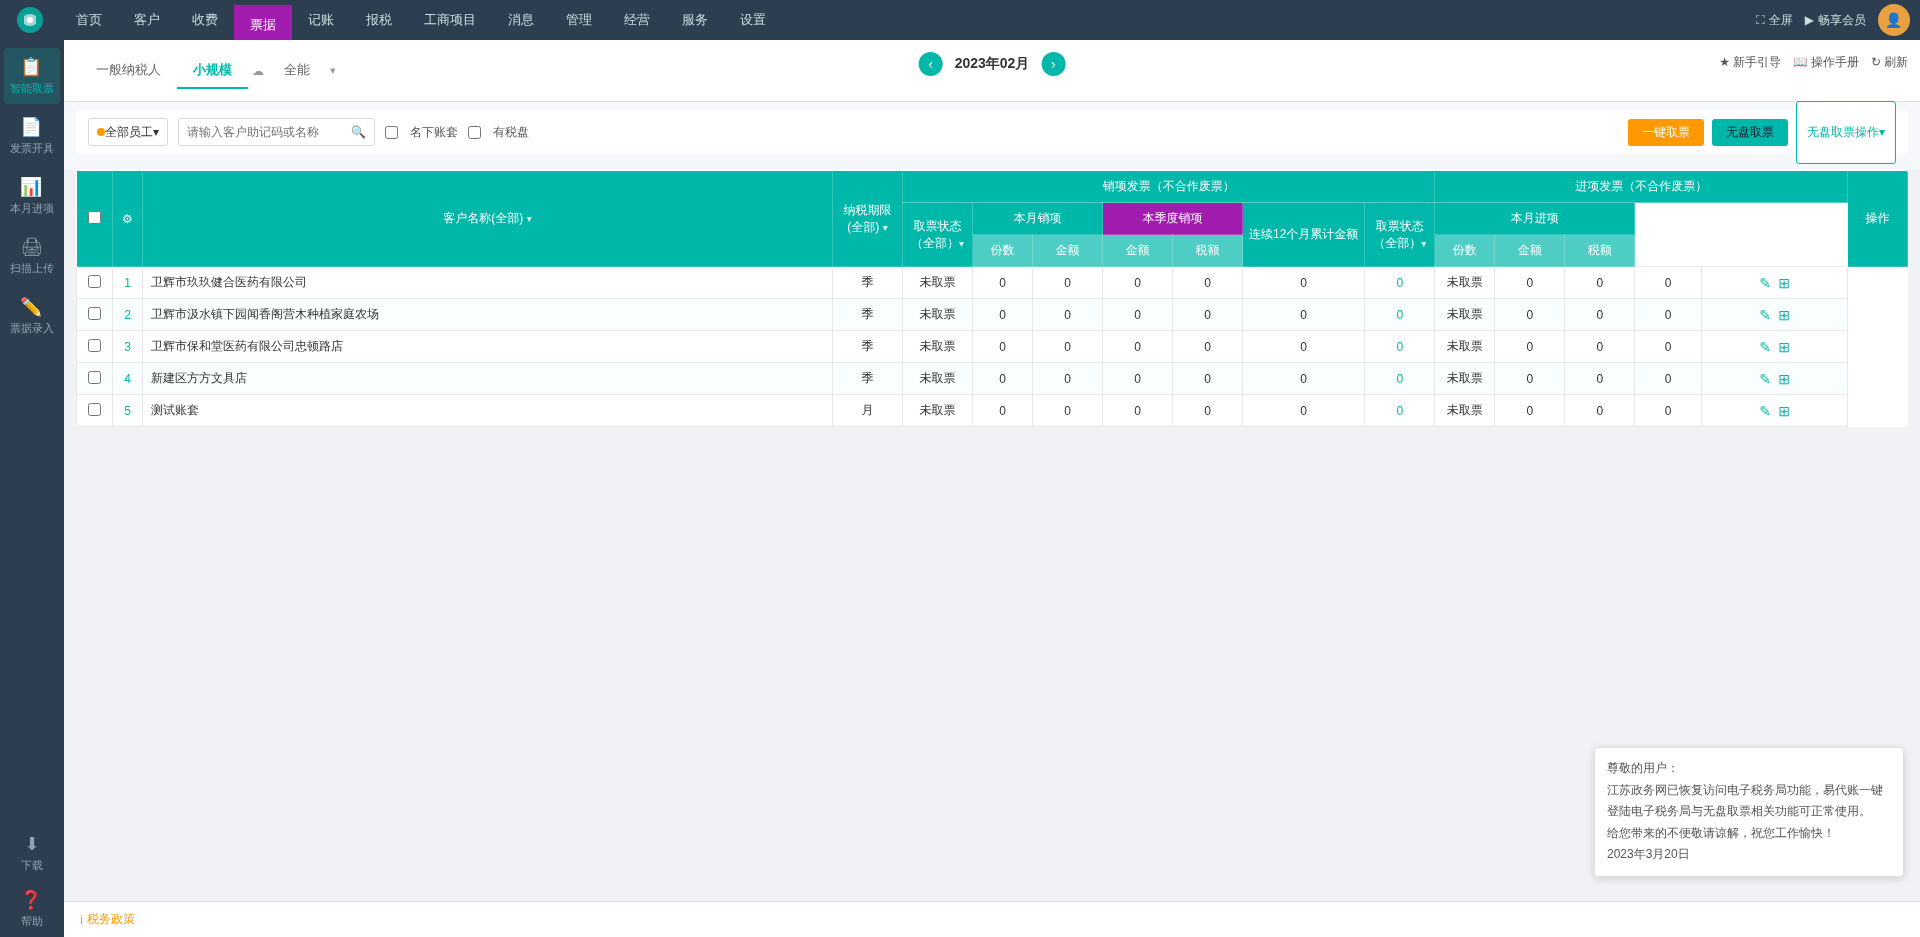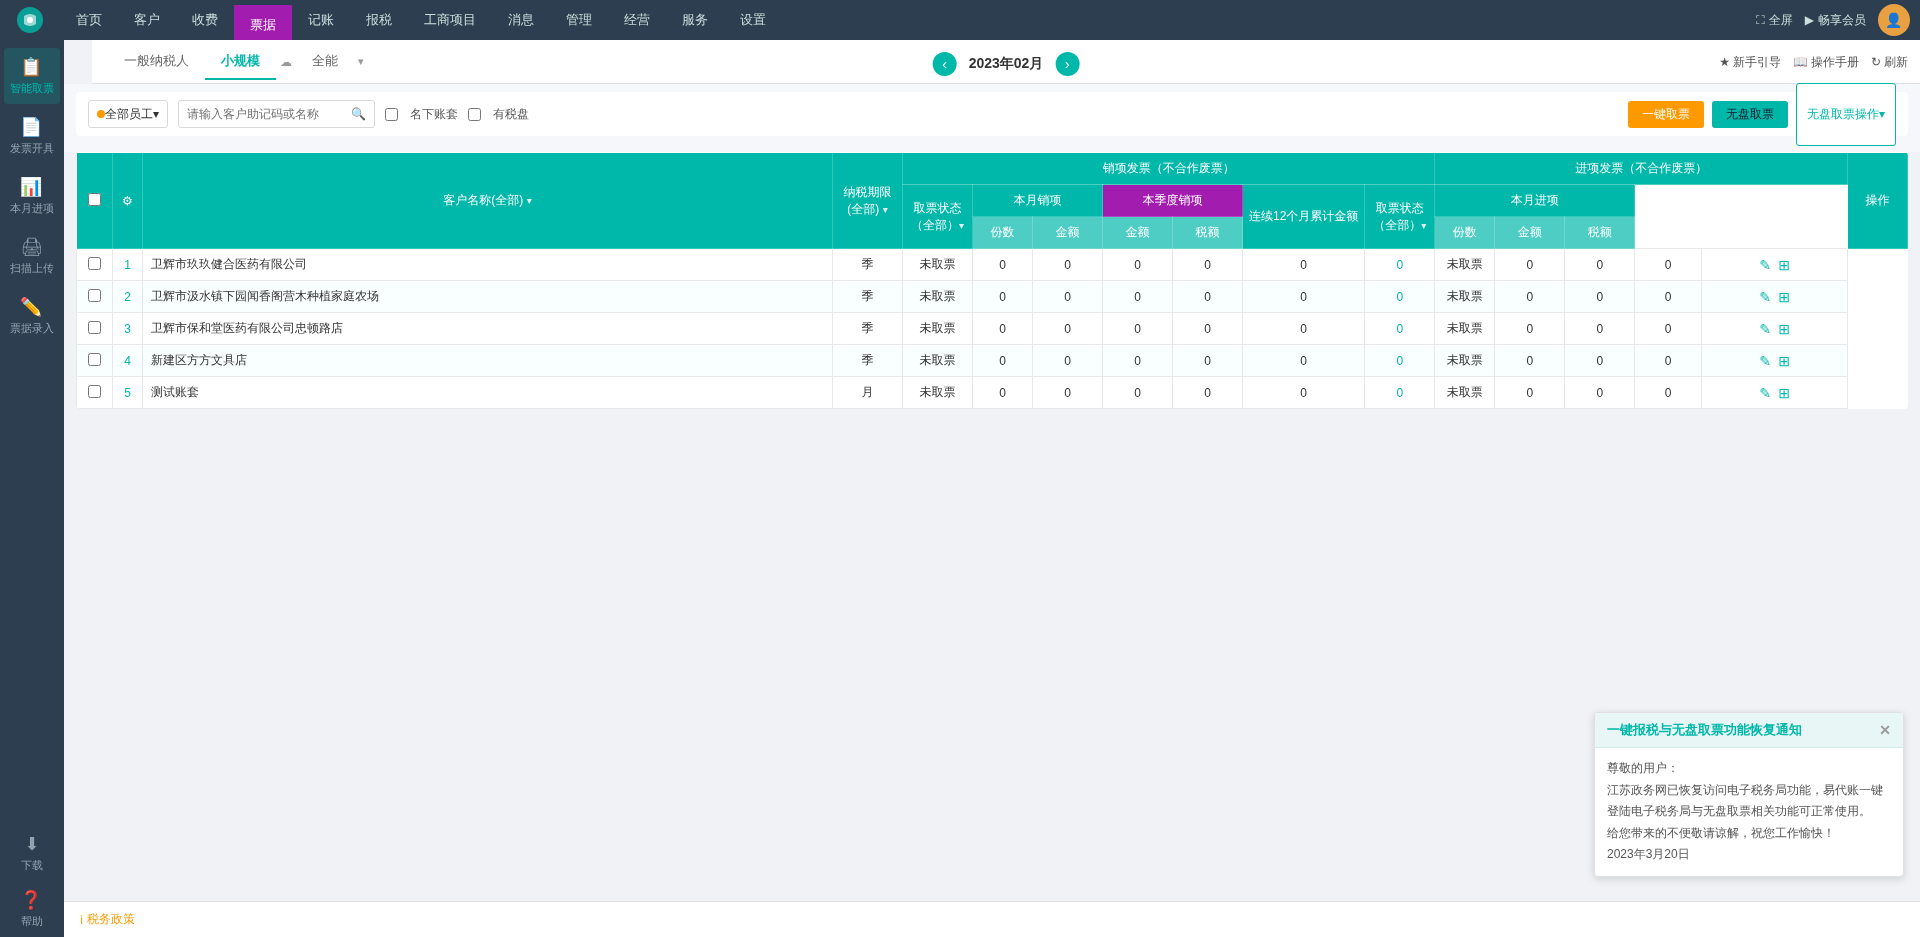--- a/index.html
+++ b/index.html
@@ -80,21 +80,21 @@
     .bottom-bar { height: 36px; background: #fff; border-top: 1px solid #e0e0e0; display: flex; align-items: center; padding: 0 16px; }
     .bottom-link { color: #ff9900; font-size: 12px; cursor: pointer; }
 
     
     .sidebar-bottom { margin-top: auto; }
 
     
     .filter-icon { font-size: 10px; color: #e0f0ee; }
 
     
-    .tab-period-area { background: #fff; border-bottom: 1px solid #e0e0e0; display: flex; align-items: center; padding: 0 16px; height: 44px; position: relative; margin-left: 28px; }
+    .tab-period-area { background: #fff; border-bottom: 1px solid #e0e0e0; display: flex; align-items: center; padding: 0 16px; height: 62px; position: relative; }
   </style>
 </head>
 <body>
 
 <div class="top-nav">
   <div class="logo">
     <svg viewBox="0 0 28 28" fill="none" xmlns="http://www.w3.org/2000/svg">
       <circle cx="14" cy="14" r="13" fill="#00b8a9" opacity="0.8"></circle>
       <path d="M8 10 Q14 6 20 10 L20 18 Q14 22 8 18 Z" fill="#fff" opacity="0.6"></path>
       <circle cx="14" cy="14" r="3" fill="#fff"></circle>
@@ -383,23 +383,19 @@
 
     <div class="bottom-bar">
       <span style="color:#f90;margin-right:4px;">ℹ</span>
       <span class="bottom-link">税务政策</span>
     </div>
 
   </div>
 </div>
 
 <div class="notification-box">
-  <div class="notification-header">
-    <span>一键报税与无盘取票功能恢复通知</span>
-    <span class="notification-close">✕</span>
-  </div>
   <div class="notification-body">
     <p>尊敬的用户：</p>
     <p>江苏政务网已恢复访问电子税务局功能，易代账一键登陆电子税务局与无盘取票相关功能可正常使用。</p>
     <p>给您带来的不便敬请谅解，祝您工作愉快！</p>
     <p>2023年3月20日</p>
   </div>
 </div>
 
 </body></html>

